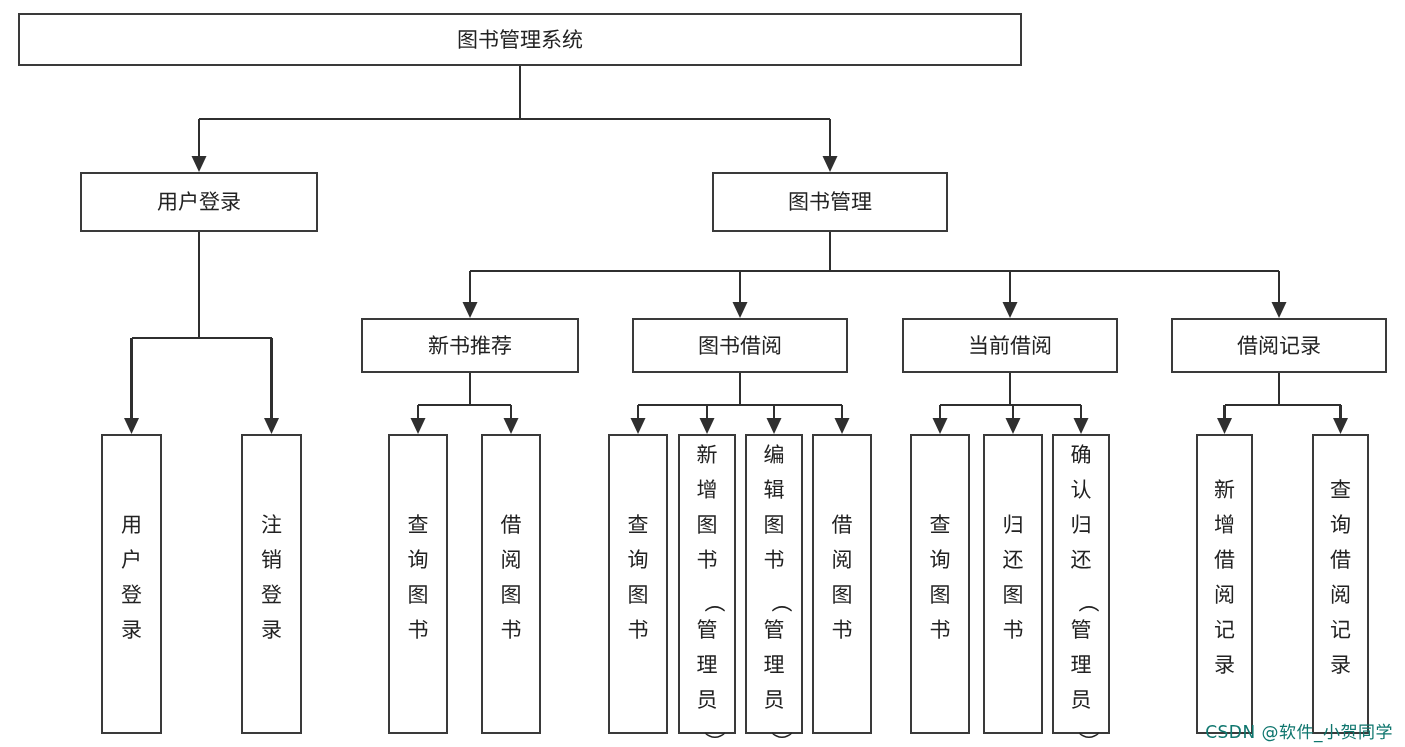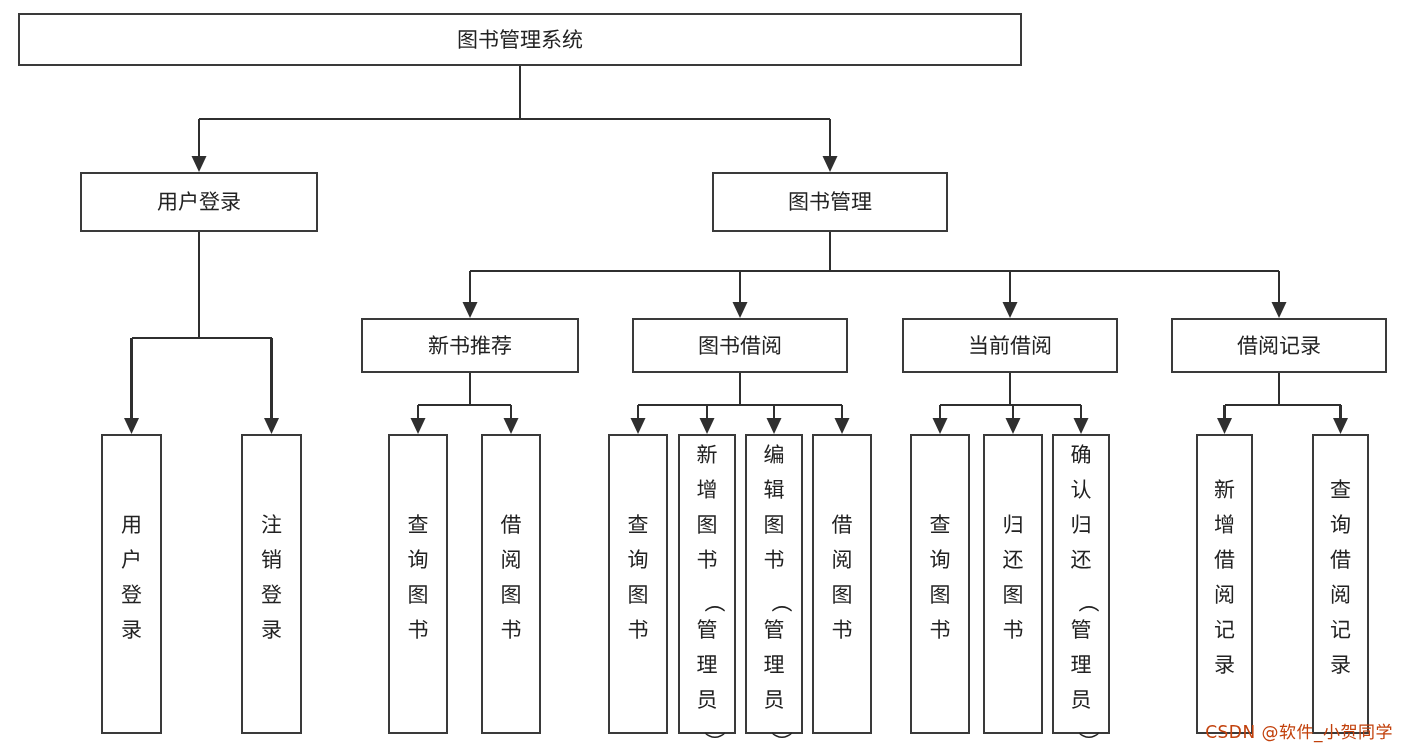--- a/index.html
+++ b/index.html
@@ -55,21 +55,21 @@
     font-size: 21px;
     fill: #222222;
     text-anchor: middle;
   }
   .watermark-text {
     position: absolute;
     right: 12px;
     bottom: 4px;
     font-family: "DejaVu Sans", "Liberation Sans", sans-serif;
     font-size: 17px;
-    color: #c2410c;
+    color: #0f766e;
     letter-spacing: 0.5px;
     user-select: none;
     pointer-events: none;
     white-space: nowrap;
   }
 </style>
 </head>
 <body>
 
 <div id="diagram-root">

